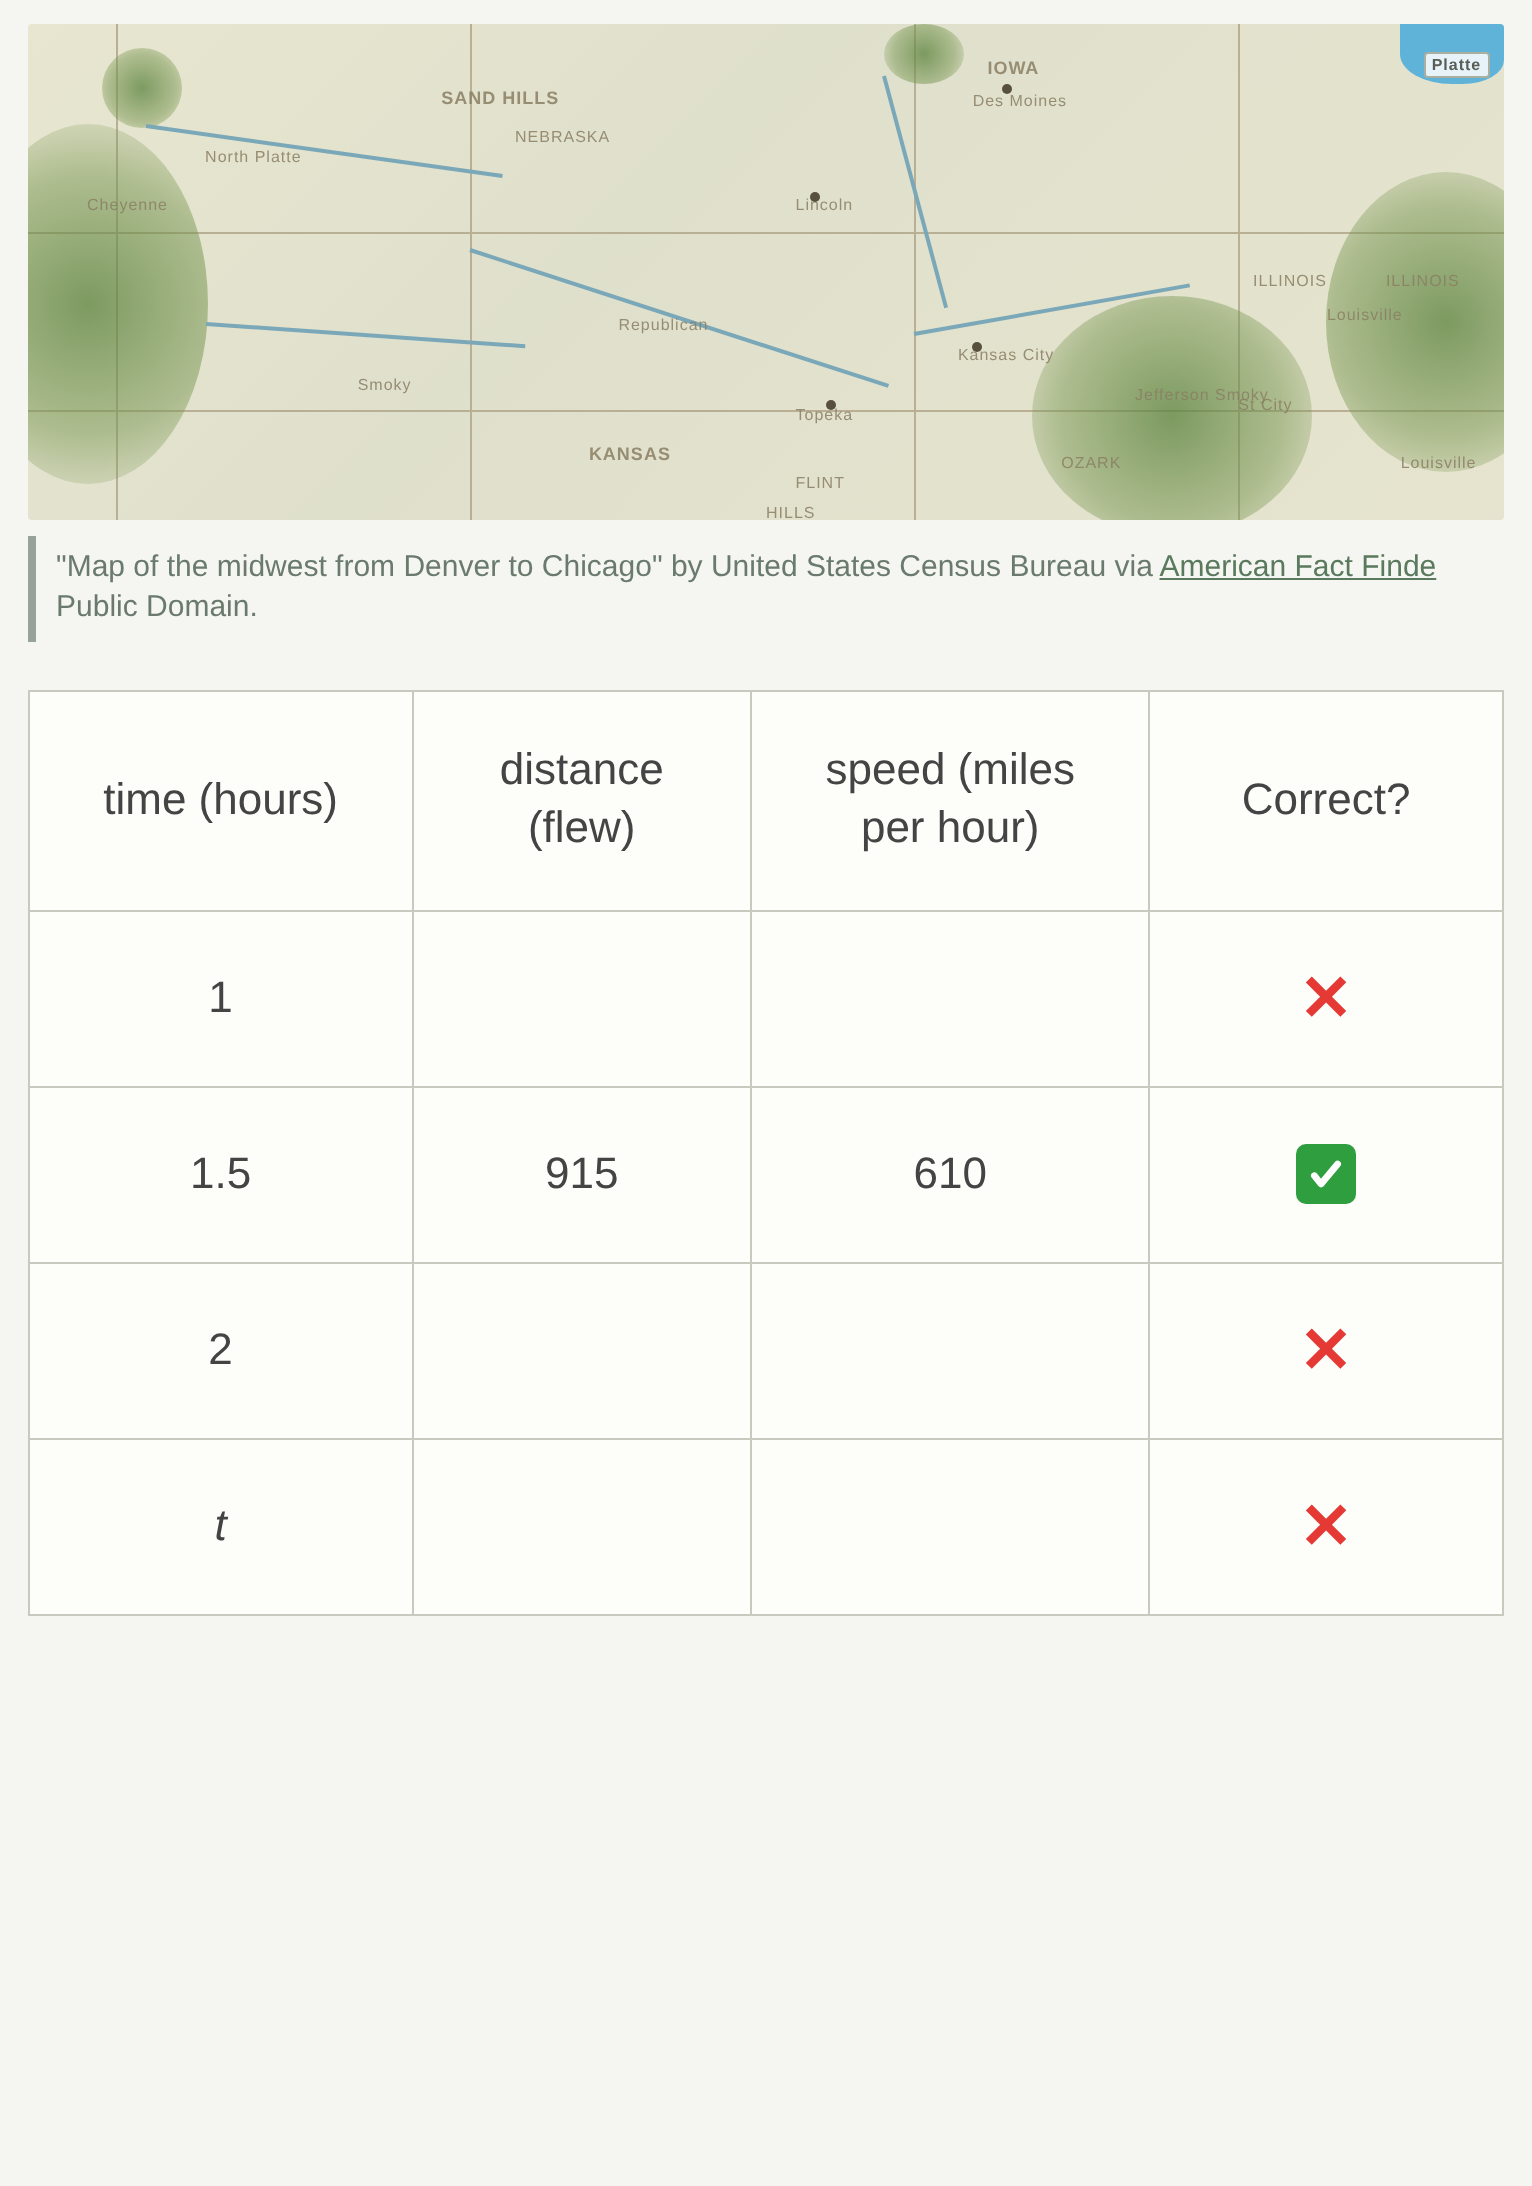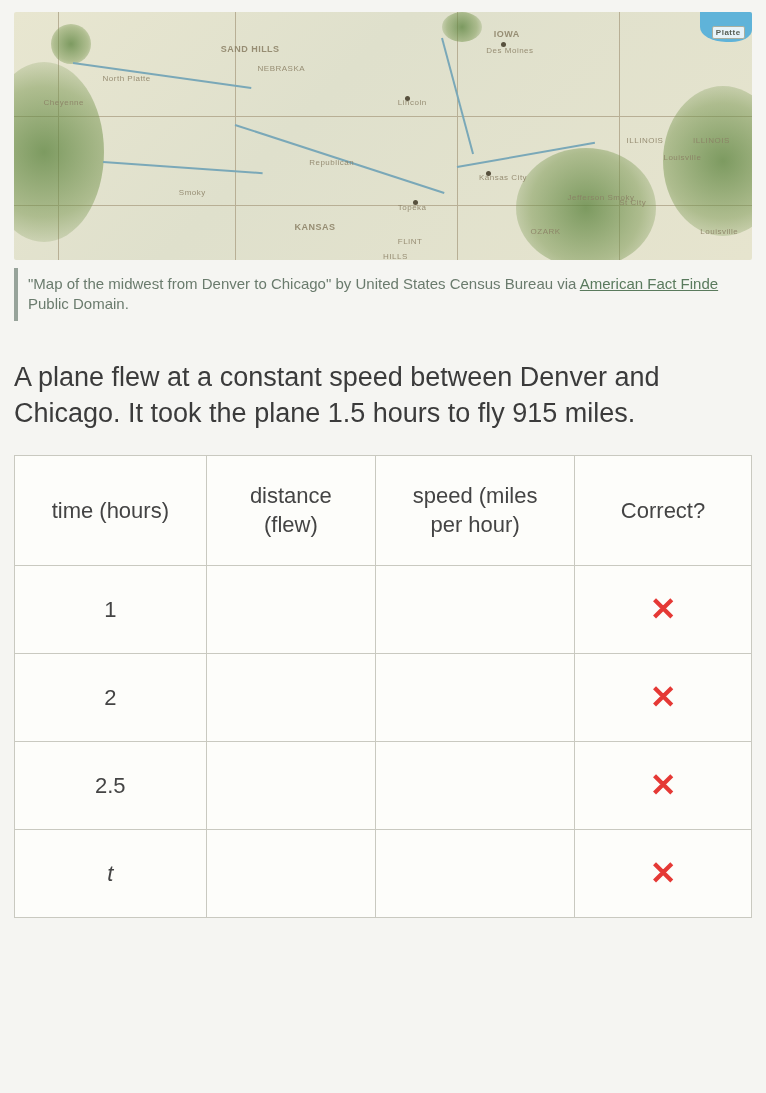--- a/index.html
+++ b/index.html
@@ -181,21 +181,20 @@
     <span class="dot" style="left:66%; top:12%;"></span>
     <span class="dot" style="left:54%; top:76%;"></span>
     <span class="dot" style="left:64%; top:64%;"></span>
   </div>
 
   <div class="caption">
     <span>"Map of the midwest from Denver to Chicago" by United States Census Bureau via </span><a href="#">American Fact Finde</a><br>
     <span>Public Domain.</span>
   </div>
 
-  <p class="problem">A plane flew at a constant speed between Denver and Chicago. It took the plane 1.5 hours to fly 915 miles.</p>
 
 
   <table class="data">
     <thead>
       <tr>
         <th class="col-time">time (hours)</th>
         <th class="col-dist">
           <span>distance</span><br>
           <span>(flew)</span>
         </th>
@@ -207,27 +206,31 @@
       </tr>
     </thead>
     <tbody id="table-body">
         <tr>
           <td>1</td>
           <td></td>
           <td></td>
           <td><span class="mark-x">✕</span></td>
         </tr>
         <tr>
+          <td>1.5</td>
+          <td>915</td>
+          <td>610</td>
+          <td><span class="mark-check-box">
+              <svg viewBox="0 0 24 24">
+                <path fill="none" stroke="#fff" stroke-width="4" stroke-linecap="round" stroke-linejoin="round" d="M5 13l4 5 10-12"></path>
+              </svg>
+            </span></td>
+        </tr>
+        <tr>
           <td>2</td>
-          <td></td>
-          <td></td>
-          <td><span class="mark-x">✕</span></td>
-        </tr>
-        <tr>
-          <td>2.5</td>
           <td></td>
           <td></td>
           <td><span class="mark-x">✕</span></td>
         </tr>
         <tr>
           <td style="font-style: italic;">t</td>
           <td></td>
           <td></td>
           <td><span class="mark-x">✕</span></td>
         </tr>

